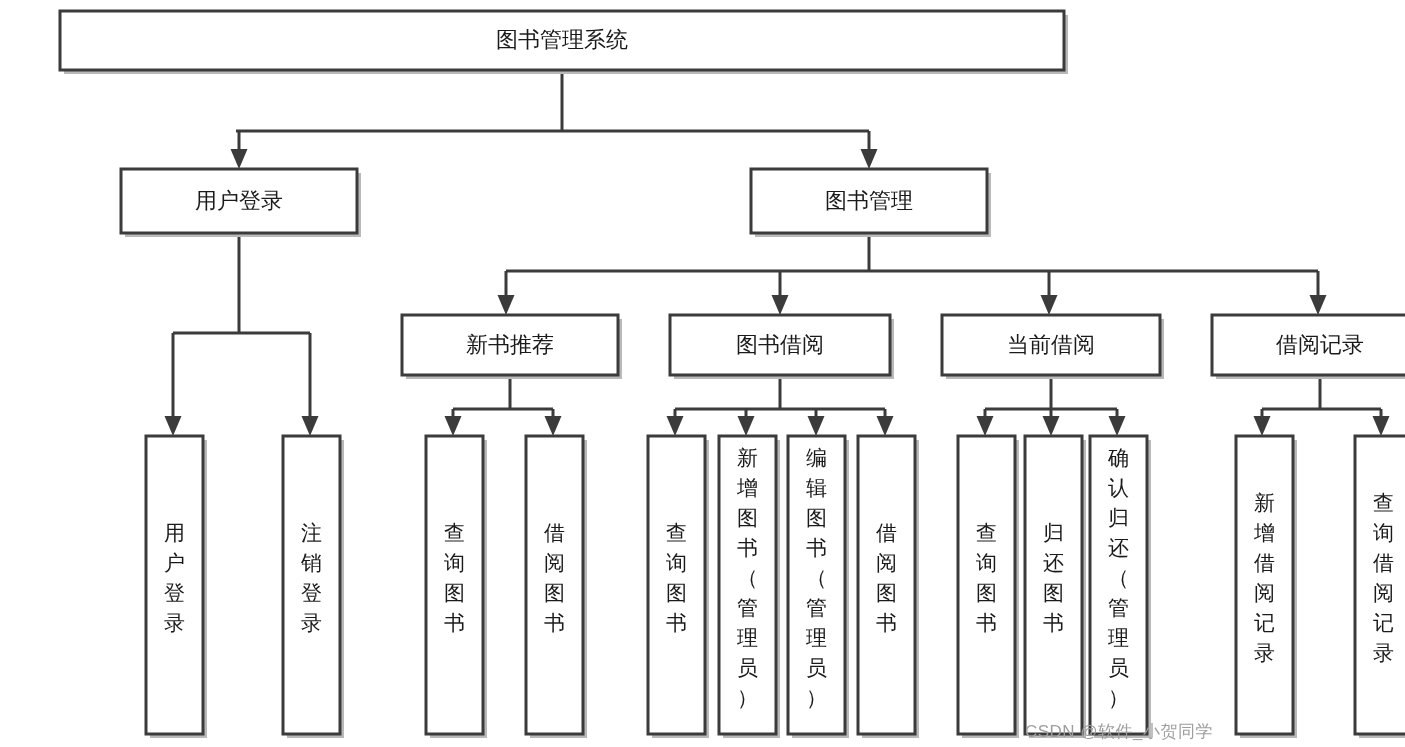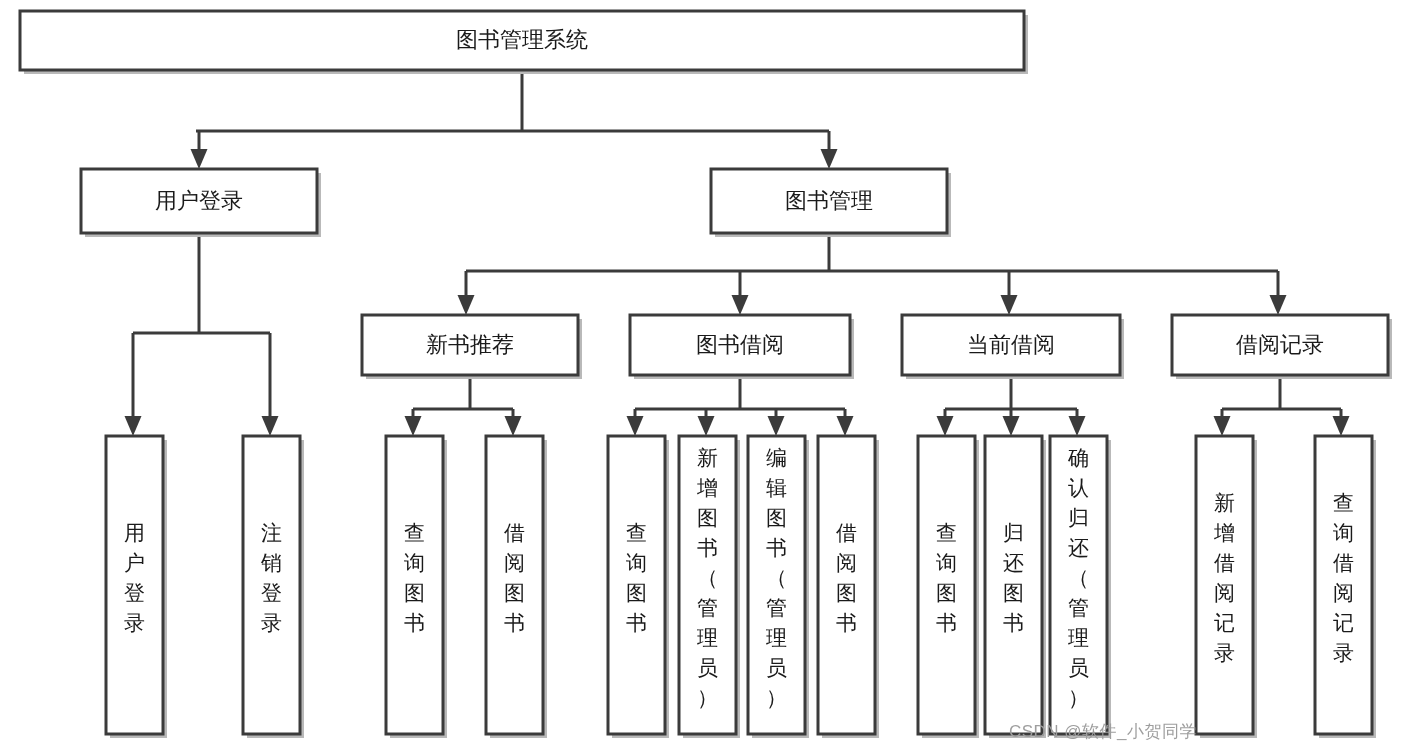--- a/index.html
+++ b/index.html
@@ -11,20 +11,21 @@
     width: 1405px;
     height: 747px;
     font-family: "Liberation Sans", "DejaVu Sans", sans-serif;
     overflow: hidden;
   }
   #diagram-root {
     position: relative;
     width: 1197px;
     height: 747px;
     background: #ffffff;
+    margin-left: 40px;
   }
   svg#tree-svg {
     position: absolute;
     left: 0;
     top: 0;
     width: 1405px;
     height: 747px;
     display: block;
   }
   .node-box {
@@ -52,21 +53,21 @@
     dominant-baseline: middle;
   }
   .node-label-vertical {
     font-family: "Liberation Sans", "DejaVu Sans", sans-serif;
     font-size: 21px;
     fill: #1a1a1a;
     text-anchor: middle;
   }
   .watermark {
     position: absolute;
-    right: 0;
+    right: 24px;
     bottom: 4px;
     font-family: "Liberation Sans", "DejaVu Sans", sans-serif;
     font-size: 17px;
     color: #9e9e9e;
     letter-spacing: 0.5px;
     white-space: nowrap;
     pointer-events: none;
   }
 </style>
 </head>

